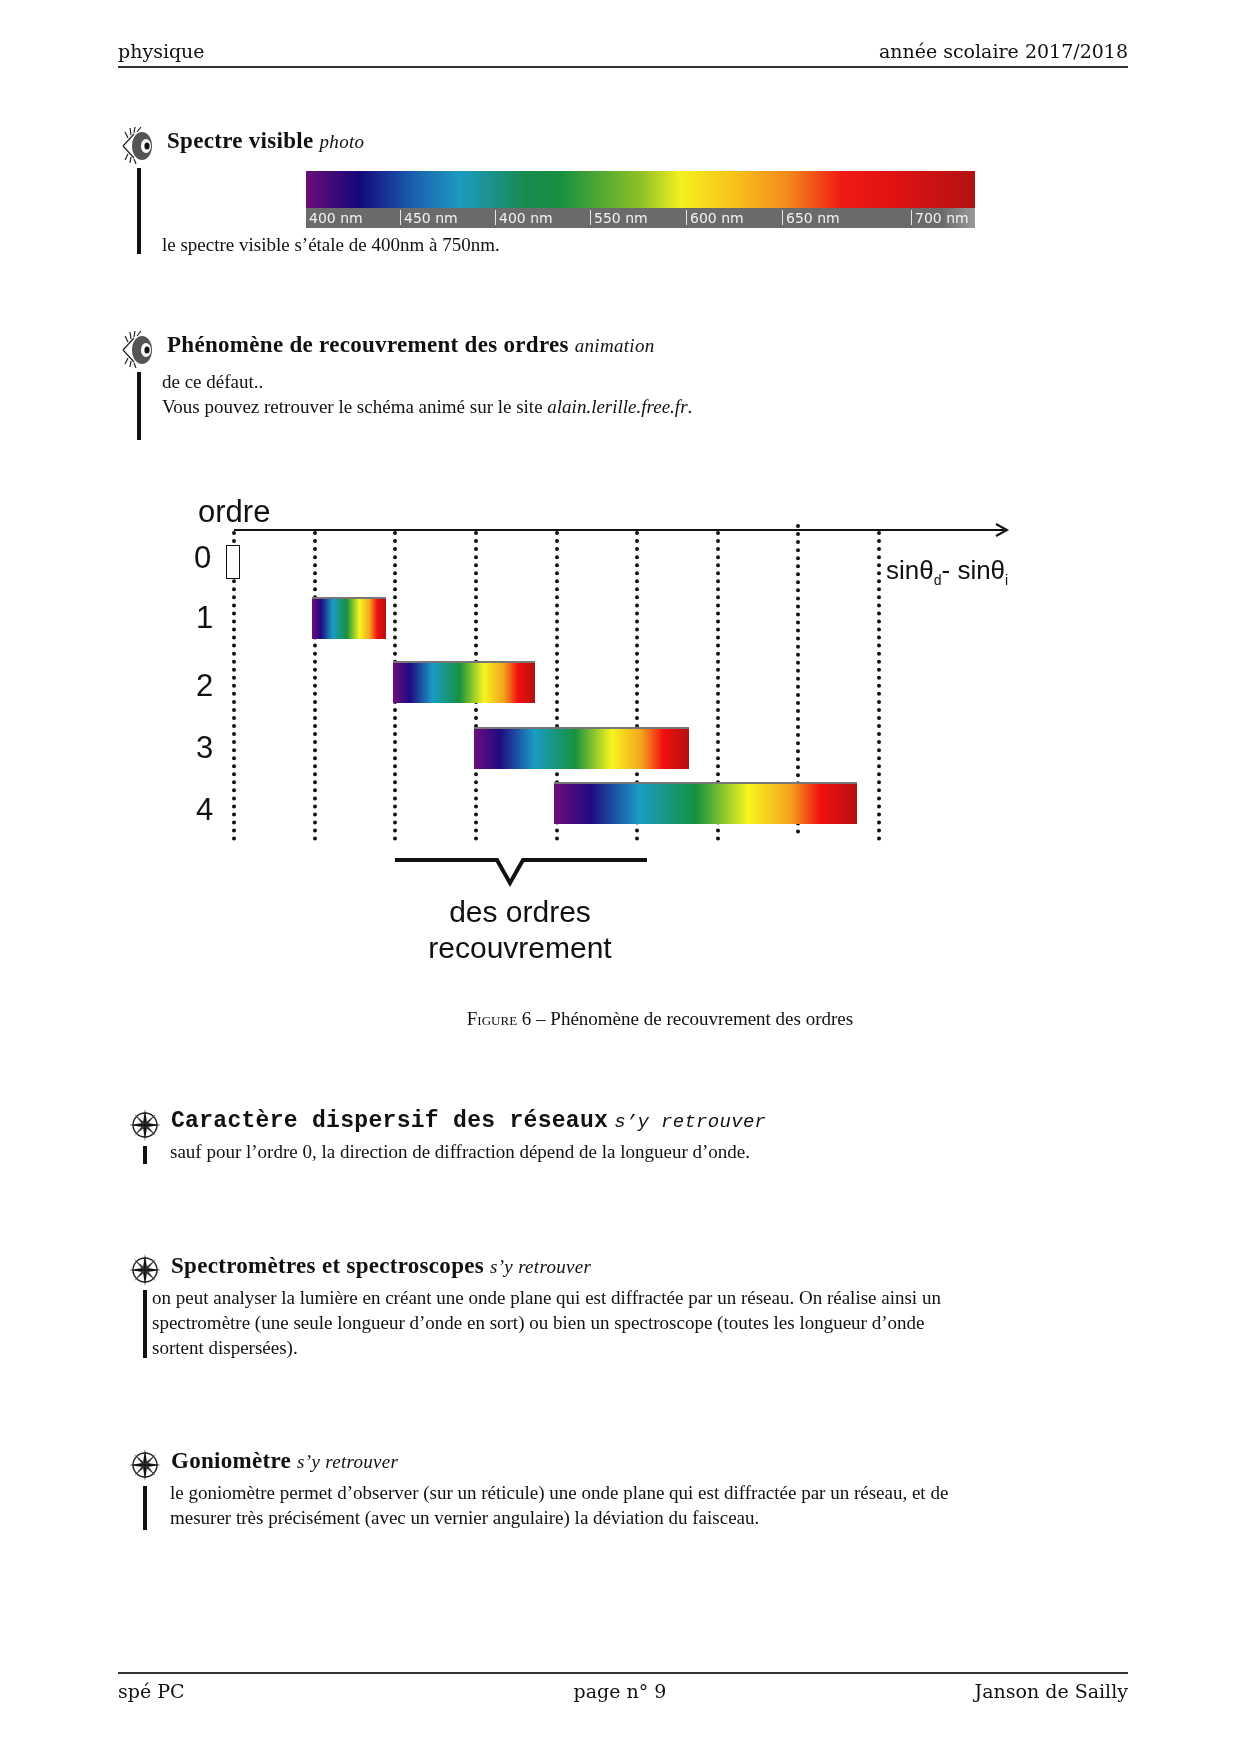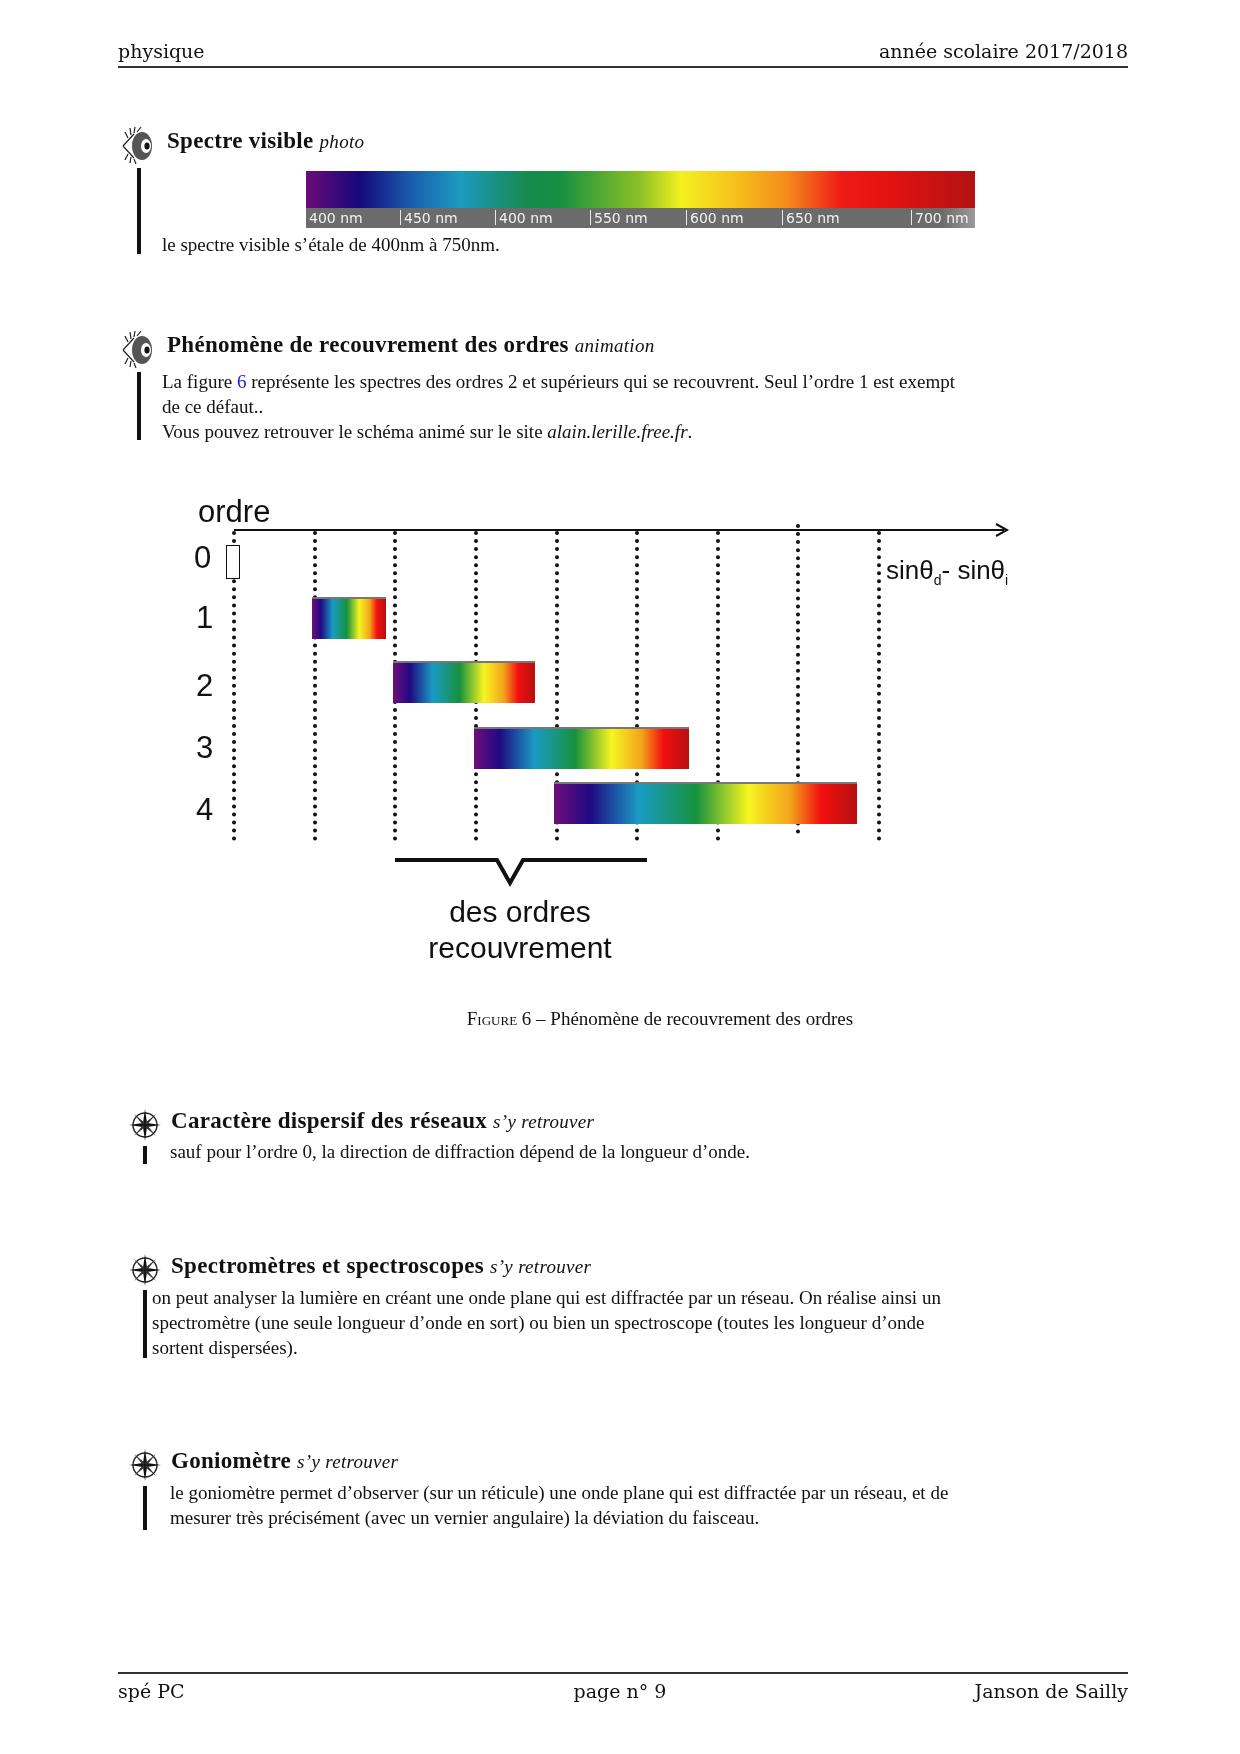--- a/index.html
+++ b/index.html
@@ -67,21 +67,20 @@
   </g>
   <ellipse cx="22" cy="20" rx="10" ry="14" fill="#555"></ellipse>
   <ellipse cx="26" cy="20" rx="5" ry="7" fill="#fff"></ellipse>
   <ellipse cx="27" cy="20" rx="2.6" ry="3.6" fill="#111"></ellipse>
 </svg>
 <div class="vbar" style="left:137px; top:372px; height:68px;"></div>
 <div class="abs section-title" style="left:167px; top:332px;">
   <span>Phénomène de recouvrement des ordres</span><span class="tag">animation</span>
 </div>
 <div class="abs body-text" style="left:162px; top:369px; width:966px;">
-  <div><span>La figure </span><span class="link">6</span><span> représente les spectres des ordres 2 et supérieurs qui se recouvrent. Seul l’ordre 1 est exempt</span></div>
   <div>de ce défaut..</div>
   <div><span>Vous pouvez retrouver le schéma animé sur le site </span><i>alain.lerille.free.fr</i><span>.</span></div>
 </div>
 
 <div class="diag">
   <div class="abs" style="left:198px; top:494px; font-size:31px;">ordre</div>
 
   <div class="abs" style="left:234px; top:529px; width:770px; height:2px; background:#111;"></div>
   <svg class="abs" style="left:994px; top:522px;" width="16" height="16" viewBox="0 0 16 16">
     <path d="M2 2 L13 8 L2 14" stroke="#111" stroke-width="2" fill="none"></path>
@@ -126,21 +125,21 @@
 <div class="abs caption" style="left:0; top:1008px; width:1240px; text-align:center;padding-left:40px;">
   <span class="smallcaps">Figure 6</span><span> – Phénomène de recouvrement des ordres</span>
 </div>
 
 <svg class="abs" style="left:128px; top:1108px;" width="34" height="34" viewBox="0 0 34 34">
   <circle cx="17" cy="17" r="12" stroke="#222" stroke-width="1.4" fill="none"></circle>
   <path d="M17 1 L19 15 L17 17 L15 15 Z M17 33 L19 19 L17 17 L15 19 Z M1 17 L15 15 L17 17 L15 19 Z M33 17 L19 15 L17 17 L19 19 Z" fill="#111"></path>
   <path d="M6 6 L17 15 L15 17 Z M28 6 L17 15 L19 17 Z M6 28 L15 17 L17 19 Z M28 28 L19 17 L17 19 Z" fill="#333"></path>
 </svg>
 <div class="vbar" style="left:143px; top:1146px; height:18px;"></div>
-<div class="abs section-title" style="left:171px; top:1108px;">
+<div class="abs section-title" style="left:171px; top:1108px;font-family:Liberation Mono, monospace;">
   <span>Caractère dispersif des réseaux</span><span class="tag">s’y retrouver</span>
 </div>
 <div class="abs body-text" style="left:170px; top:1139px;">
   <div>sauf pour l’ordre 0, la direction de diffraction dépend de la longueur d’onde.</div>
 </div>
 
 <svg class="abs" style="left:128px; top:1253px;" width="34" height="34" viewBox="0 0 34 34">
   <circle cx="17" cy="17" r="12" stroke="#222" stroke-width="1.4" fill="none"></circle>
   <path d="M17 1 L19 15 L17 17 L15 15 Z M17 33 L19 19 L17 17 L15 19 Z M1 17 L15 15 L17 17 L15 19 Z M33 17 L19 15 L17 17 L19 19 Z" fill="#111"></path>
   <path d="M6 6 L17 15 L15 17 Z M28 6 L17 15 L19 17 Z M6 28 L15 17 L17 19 Z M28 28 L19 17 L17 19 Z" fill="#333"></path>

